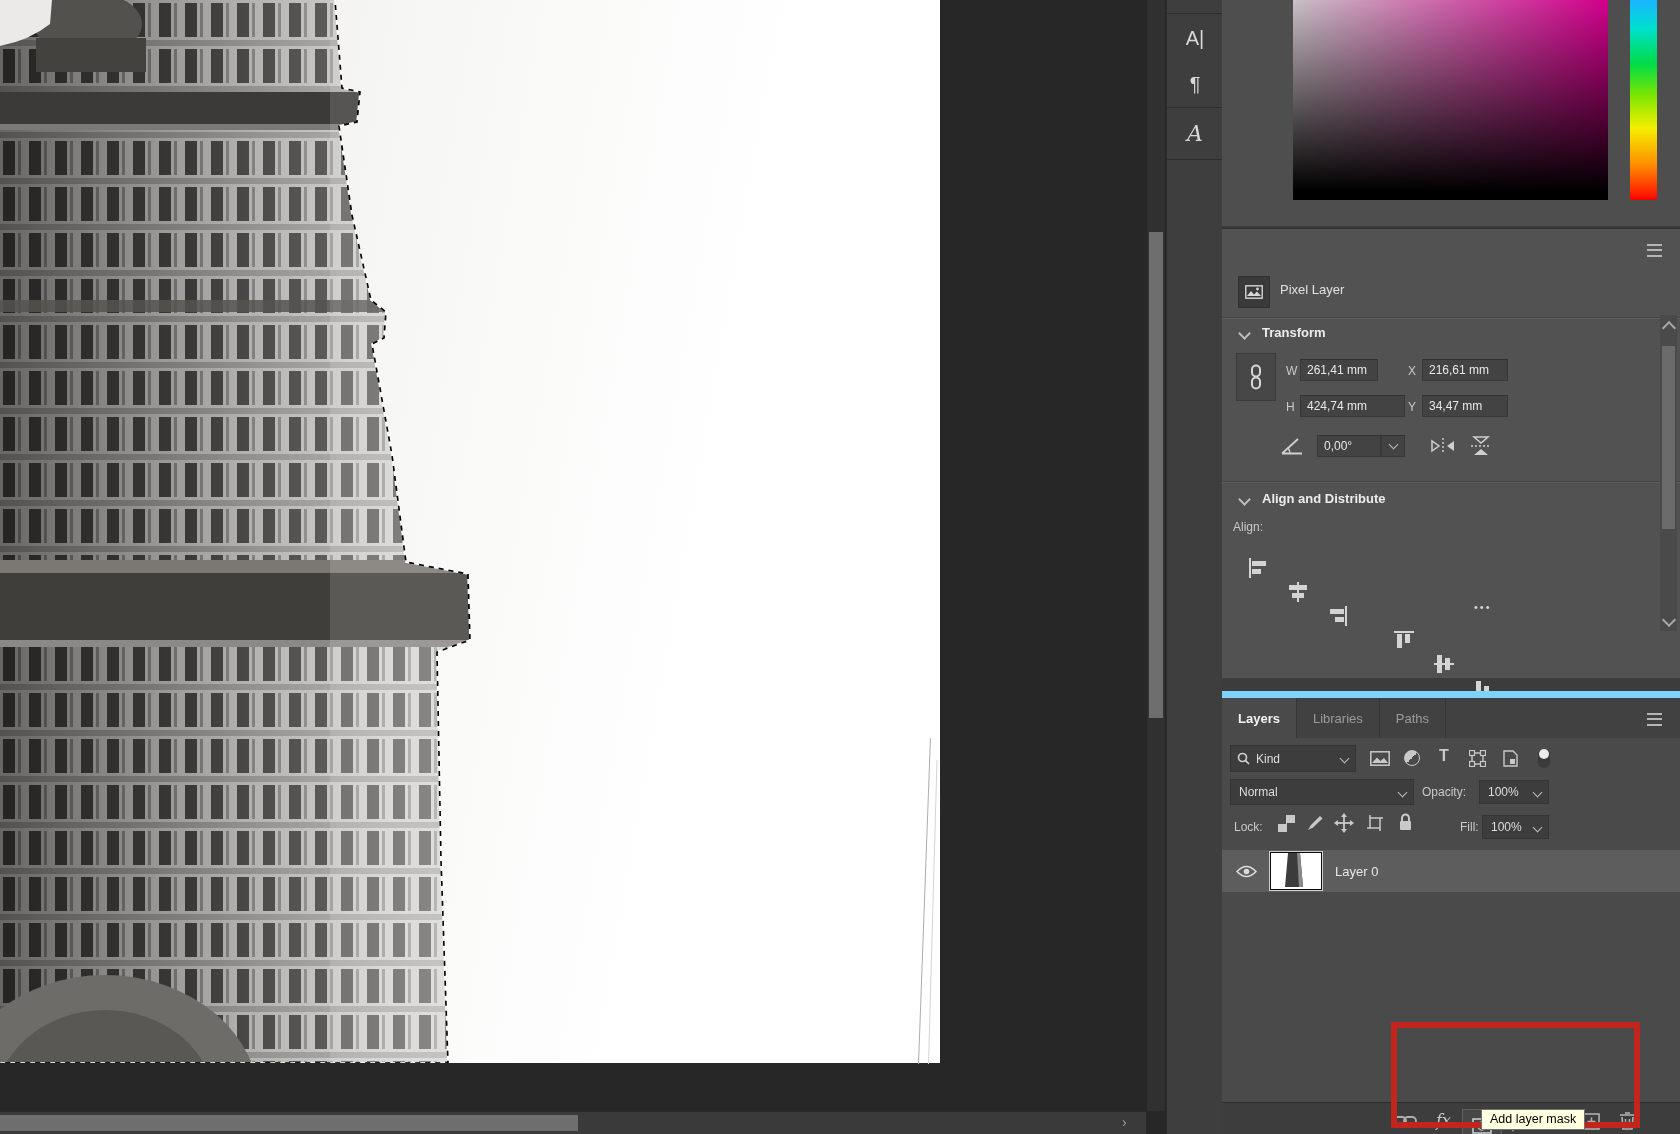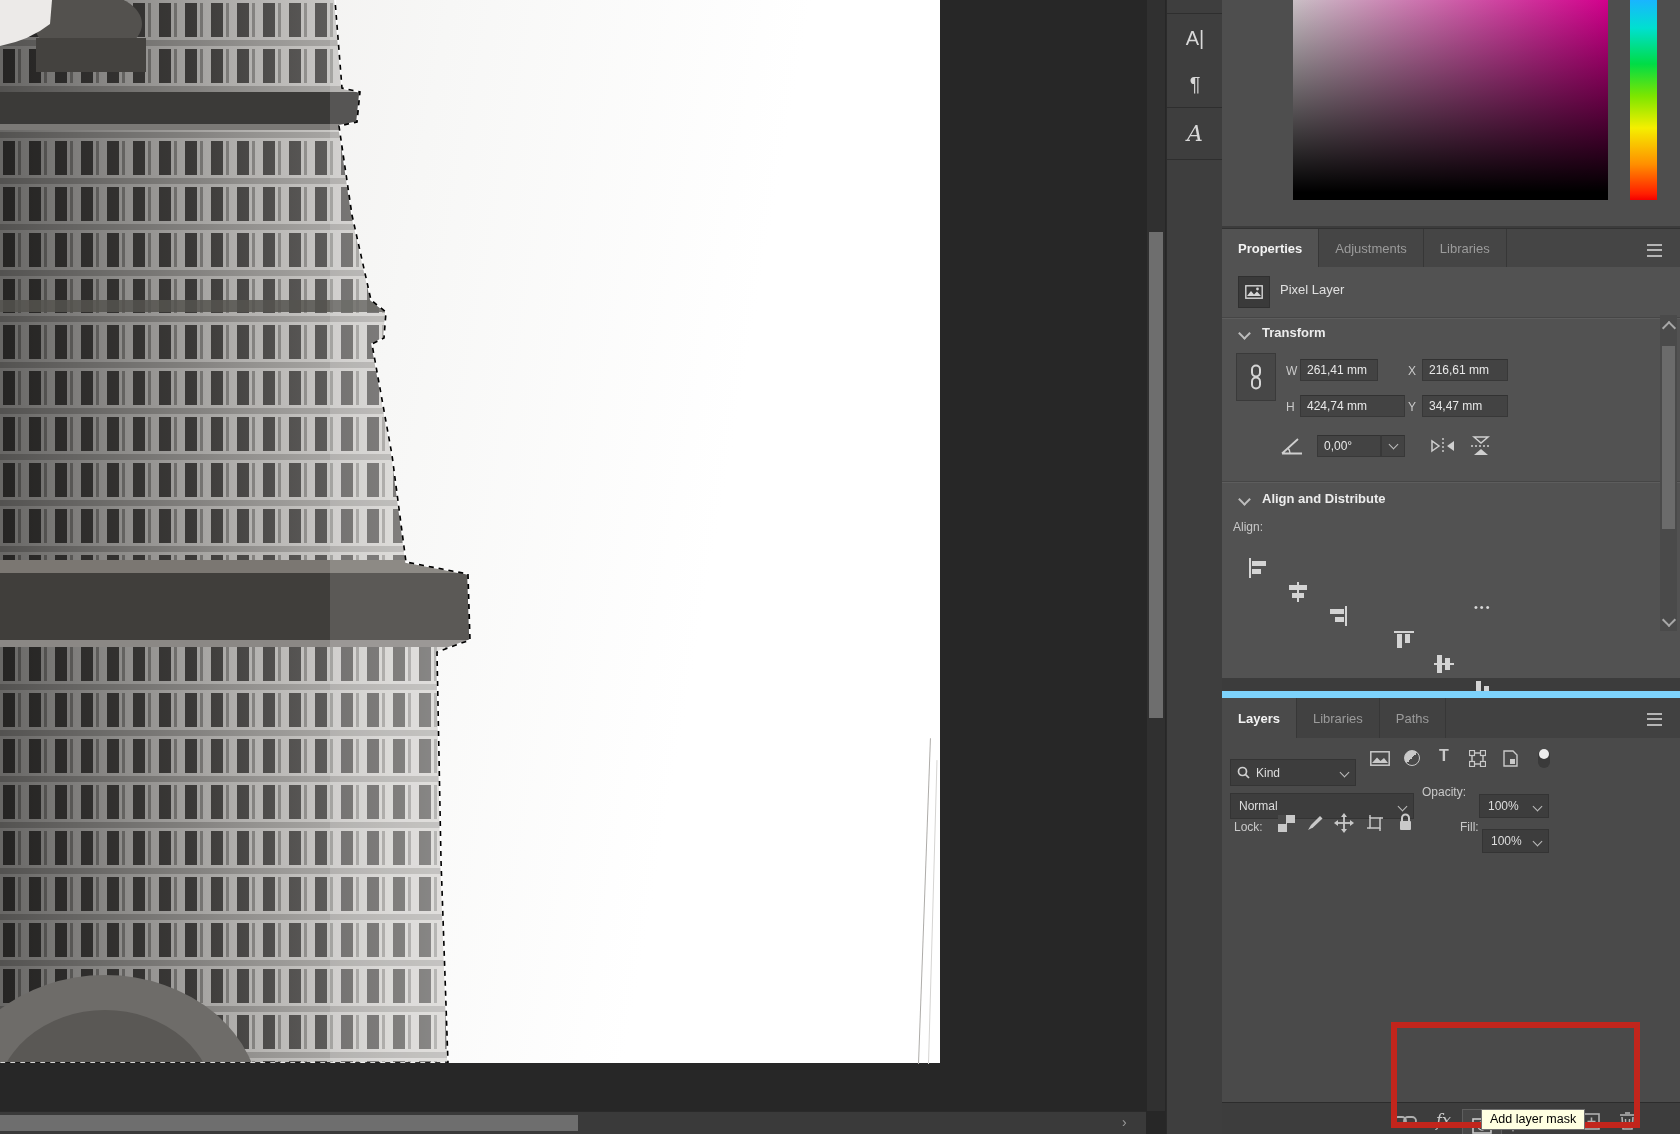--- a/index.html
+++ b/index.html
@@ -45,21 +45,21 @@
        border-right:1px solid #373737;cursor:default;}
   .tab.active{color:#f3f3f3;font-weight:bold;}
   .burger{width:15px;height:9px;border-top:2px solid #b5b5b5;border-bottom:2px solid #b5b5b5;}
   .burger:before{content:"";display:block;margin-top:2.5px;height:2px;background:#b5b5b5;}
   .chev{display:inline-block;width:7px;height:7px;border-right:2px solid #bdbdbd;border-bottom:2px solid #bdbdbd;
         transform:rotate(45deg);}
   .chevup{transform:rotate(-135deg);}
   .field{background:#434343;border:1px solid #383838;border-top-color:#323232;height:22px;
          display:flex;align-items:center;padding:0 6px;font-size:12px;color:#e8e8e8;box-sizing:border-box;}
   .combo{background:#3d3d3d;border:1px solid #343434;display:flex;align-items:center;
-         font-size:12px;color:#dedede;box-sizing:border-box;margin-top:14px;}
+         font-size:12px;color:#dedede;box-sizing:border-box;}
   .combo .chev{margin-left:auto;width:6px;height:6px;border-width:1.5px;margin-right:7px;}
   .lbl{font-size:12px;color:#c9c9c9;}
 
   
   .propgroup{left:0;top:228px;width:458px;height:449px;background:#525252;border-top:1px solid #313131;}
   .proptabs{top:0;height:38px;background:#454545;}
   .proptabs .tab.active{background:#525252;}
   .sect-h{font-size:13px;font-weight:bold;color:#ececec;}
   .sep{left:0;width:458px;height:1px;background:#464646;border-bottom:1px solid #5d5d5d;}
   .pxicon{width:30px;height:30px;background:#3a3a3a;border:1px solid #303030;display:flex;
@@ -175,25 +175,20 @@
   </div>
 
   <div class="abs paneldock">
 
     <div class="abs colorpanel">
       <div class="abs satsq"></div>
       <div class="abs huebar"></div>
     </div>
 
     <div class="abs propgroup">
-      <div class="abs tabbar proptabs">
-        <div class="tab active">Properties</div>
-        <div class="tab">Adjustments</div>
-        <div class="tab">Libraries</div>
-      </div>
       <div class="abs burger" style="right:18px;top:15px"></div>
 
       <div class="abs pxicon" style="left:16px;top:47px">
         <svg width="18" height="14" viewBox="0 0 18 14">
             <rect x="0.8" y="0.8" width="16.4" height="12.4" fill="none" stroke="#d6d6d6" stroke-width="1.4"></rect>
             <path d="M2,11 L6,6 L9,9.5 L12,6.5 L16,11 Z" fill="#d6d6d6"></path>
             <circle cx="12.5" cy="4" r="1.4" fill="#d6d6d6"></circle>
           </svg>
       </div>
       <div class="abs" style="left:58px;top:53px;font-size:13px;color:#e0e0e0">Pixel Layer</div>
@@ -393,20 +388,34 @@
             <rect x="2" y="8" width="11" height="9" rx="1" fill="#c9c9c9"></rect>
           </svg>
       </div>
       <div class="abs lbl" style="left:238px;top:122px">Fill:</div>
       <div class="abs combo" style="left:260px;top:117px;width:67px;height:24px;padding-left:8px">
         <span>100%</span>
         <span class="chev"></span>
       </div>
 
       <div class="abs rows">
+        <div class="layerrow sel">
+          <svg width="21" height="13" viewBox="0 0 21 13">
+              <path d="M1,6.5 Q10.5,-3.5 20,6.5 Q10.5,16.5 1,6.5 Z" fill="none" stroke="#dcdcdc" stroke-width="1.6"></path>
+              <circle cx="10.5" cy="6.5" r="2.8" fill="#dcdcdc"></circle>
+            </svg>
+          <div class="thumb1">
+            <svg width="48" height="34" viewBox="0 0 48 34">
+                <rect width="48" height="34" fill="#ffffff"></rect>
+                <path d="M17,0 L29,0 L32,34 L14,34 Z" fill="#3c3c3c"></path>
+                <path d="M29,0 L32,34 L28,34 L26,0 Z" fill="#8a8a8a"></path>
+              </svg>
+          </div>
+          <span class="lname">Layer 0</span>
+        </div>
       </div>
 
       <div class="abs botbar">
         <div class="abs" style="left:171px;top:12px">
           <svg width="24" height="12" viewBox="0 0 24 12">
               <rect x="1" y="2" width="12" height="8" rx="4" fill="none" stroke="#b0b0b0" stroke-width="1.8"></rect>
               <rect x="11" y="2" width="12" height="8" rx="4" fill="none" stroke="#b0b0b0" stroke-width="1.8"></rect>
             </svg>
         </div>
         <div class="abs fx" style="left:214px;top:8px">fx</div>

